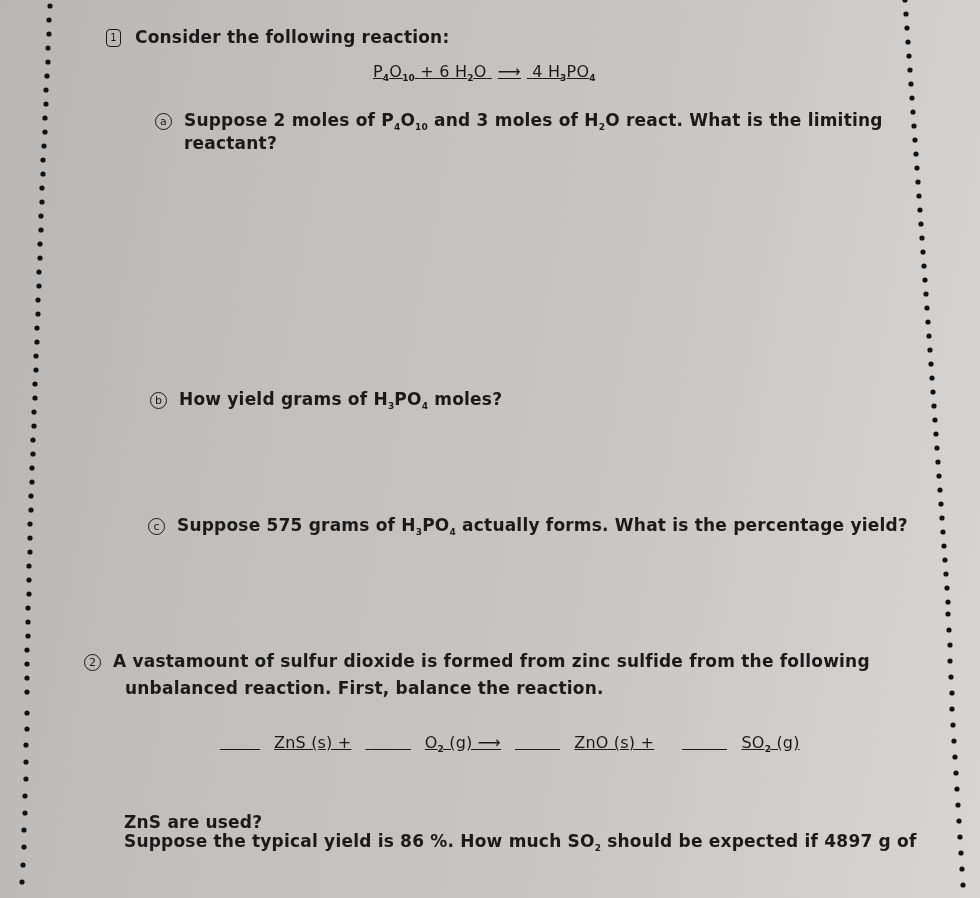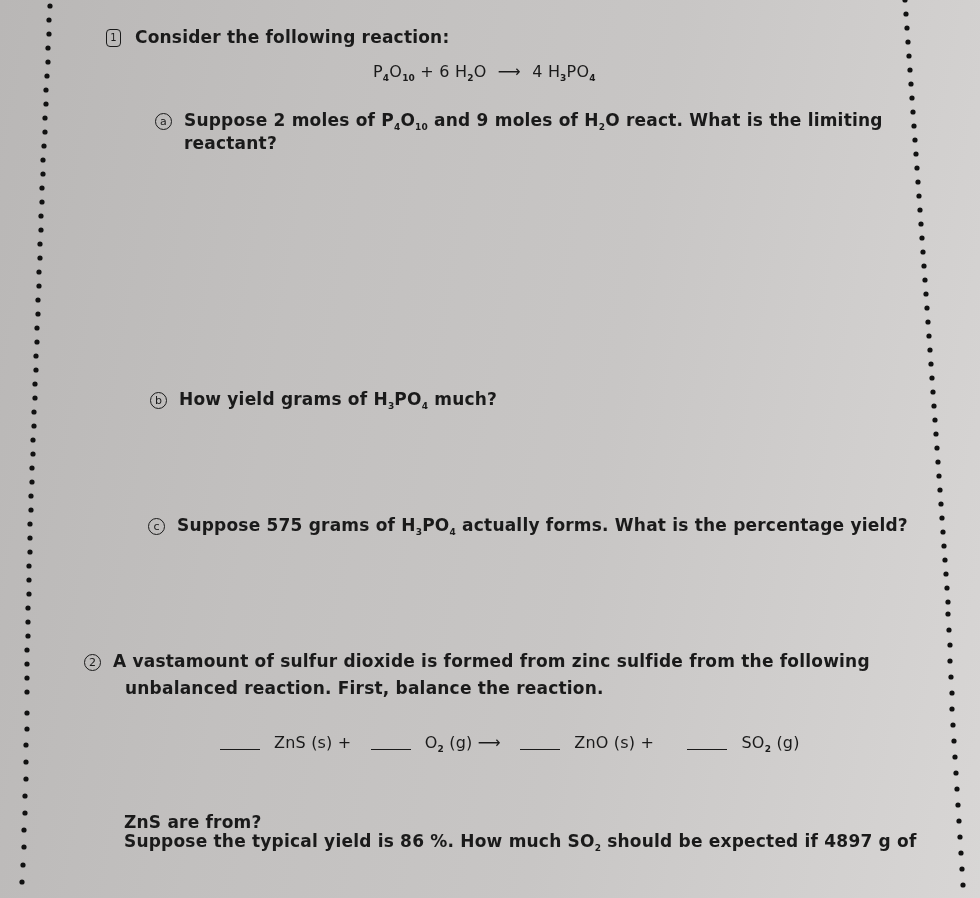--- a/index.html
+++ b/index.html
@@ -14,21 +14,21 @@
   sub { font-size:9px; vertical-align:-4px; font-weight:bold; }
   .boxnum {
     display:inline-block; width:13px; height:16px; border:1.6px solid #1a1a1a; border-radius:4px;
     font-size:10px; line-height:16px; text-align:center; font-weight:normal; vertical-align:2px; margin-right:14px;
   }
   .circ {
     display:inline-block; width:15px; height:15px; border:1.6px solid #1a1a1a; border-radius:50%;
     font-size:11px; line-height:15px; text-align:center; font-weight:normal; vertical-align:1px; margin-right:12px;
   }
   .blank { display:inline-block; width:40px; border-bottom:1.5px solid #1a1a1a; vertical-align:-2px; margin-right:14px; }
-  .eq { font-weight:normal; font-size:16px; }
+  .eq { font-weight:normal; font-size:16px;text-decoration:underline; }
 </style>
 </head>
 <body>
 
 <svg class="dots" viewBox="0 0 980 898">
   <g fill="#111">
 
     <circle cx="50" cy="6" r="2.6"></circle>
       <circle cx="49" cy="20" r="2.6"></circle>
       <circle cx="49" cy="34" r="2.6"></circle>
@@ -164,26 +164,26 @@
   <span>P</span><sub>4</sub><span>O</span><sub>10</sub>
   <span>+</span>
   <span>6</span>
   <span>H</span><sub>2</sub><span>O</span>
   <span style="margin:0 6px;">⟶</span>
   <span>4</span>
   <span>H</span><sub>3</sub><span>PO</span><sub>4</sub>
 </div>
 
 <div class="t" style="left:127px; top:110px;">
-  <span class="circ">a</span><span>Suppose 2 moles of P</span><sub>4</sub><span>O</span><sub>10</sub><span> and 9 moles of H</span><sub>2</sub><span>O react. What is the limiting</span>
+  <span class="circ">a</span><span>Suppose 2 moles of P</span><sub>4</sub><span>O</span><sub>10</sub><span> and 3 moles of H</span><sub>2</sub><span>O react. What is the limiting</span>
 </div>
 <div class="t" style="left:156px; top:133px;">reactant?</div>
 
 <div class="t" style="left:122px; top:389px;">
-  <span class="circ">b</span><span>How yield grams of H</span><sub>3</sub><span>PO</span><sub>4</sub><span> much?</span>
+  <span class="circ">b</span><span>How yield grams of H</span><sub>3</sub><span>PO</span><sub>4</sub><span> moles?</span>
 </div>
 
 <div class="t" style="left:120px; top:515px;">
   <span class="circ">c</span><span>Suppose 575 grams of H</span><sub>3</sub><span>PO</span><sub>4</sub><span> actually forms. What is the percentage yield?</span>
 </div>
 
 <div class="t" style="left:56px; top:651px;">
   <span class="circ">2</span><span>A vastamount of sulfur dioxide is formed from zinc sulfide from the following</span>
 </div>
 <div class="t" style="left:97px; top:678px;">unbalanced reaction. First, balance the reaction.</div>
@@ -191,13 +191,13 @@
 <div class="t eq" style="left:192px; top:733px;">
   <span class="blank"></span><span style="margin-right:14px;">ZnS (s) +</span>
   <span class="blank"></span><span>O</span><sub>2</sub><span style="margin-right:14px;"> (g) ⟶</span>
   <span class="blank"></span><span style="margin-right:28px;">ZnO (s) +</span>
   <span class="blank"></span><span>SO</span><sub>2</sub><span> (g)</span>
 </div>
 
 <div class="t" style="left:96px; top:785px;margin-top:46px;">
   <span>Suppose the typical yield is 86 %. How much SO</span><sub>2</sub><span> should be expected if 4897 g of</span>
 </div>
-<div class="t" style="left:96px; top:812px;">ZnS are from?</div>
+<div class="t" style="left:96px; top:812px;">ZnS are used?</div>
 
 </body></html>

